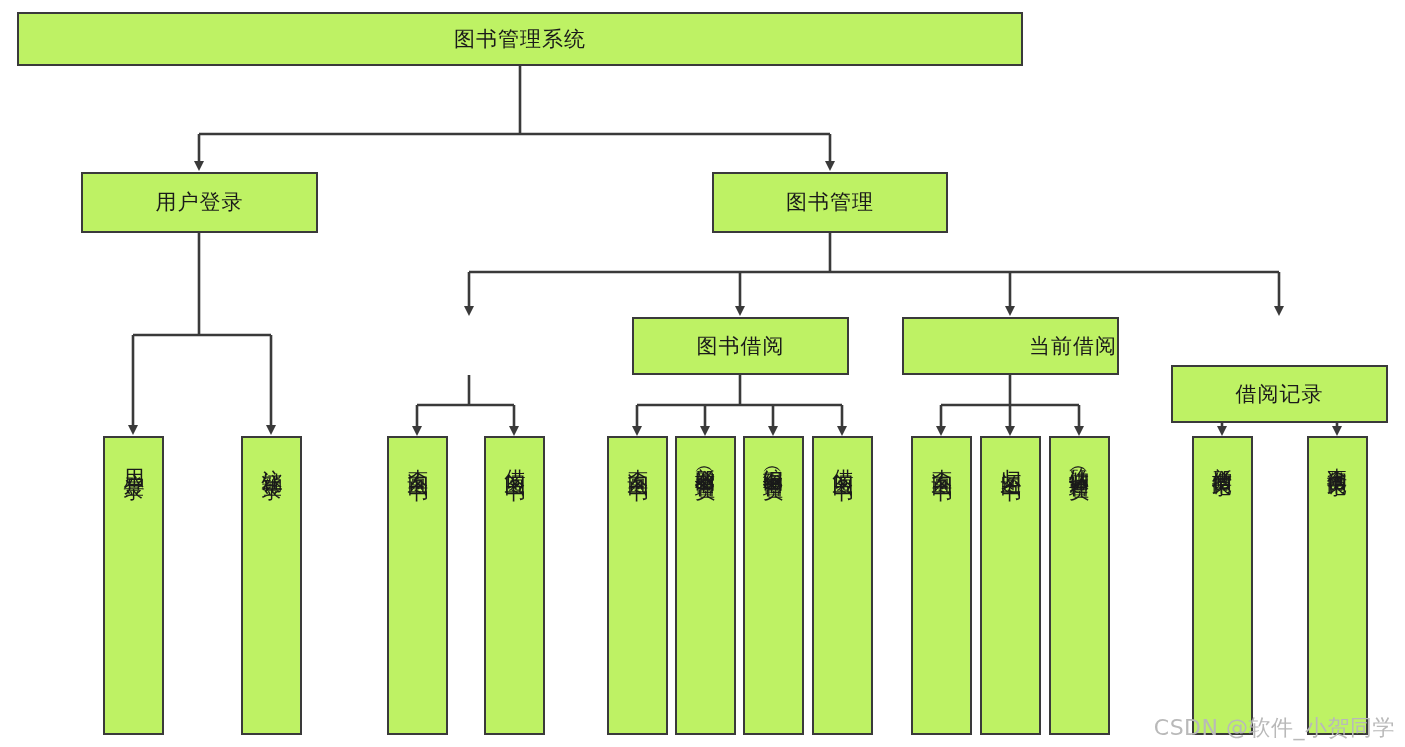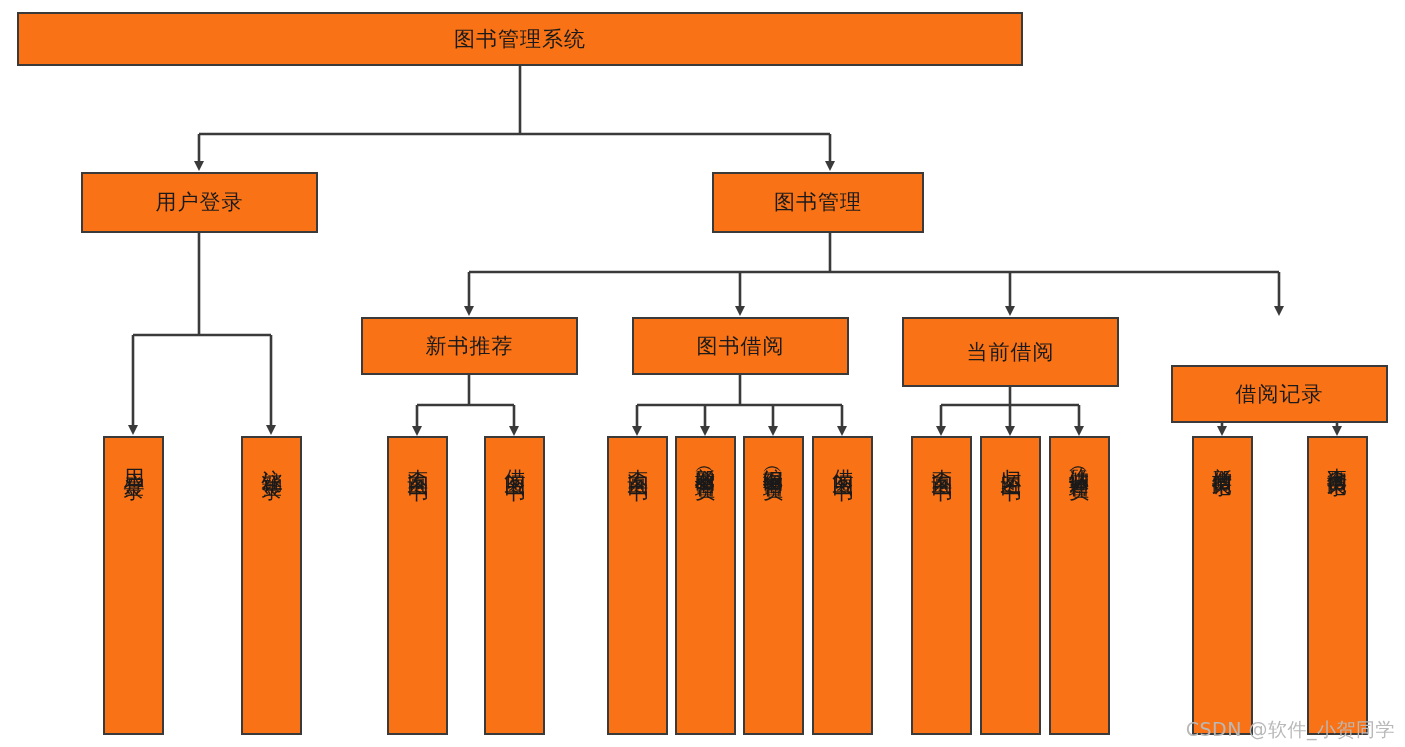--- a/index.html
+++ b/index.html
@@ -4,21 +4,21 @@
 <style>
   html,body{margin:0;padding:0;background:#ffffff;}
   body{
     font-family:"DejaVu Sans","Liberation Sans",sans-serif;
     width:1405px;height:747px;overflow:hidden;position:relative;
   }
   #canvas{position:absolute;left:0;top:0;width:1405px;height:747px;}
   .node{
     position:absolute;
     box-sizing:border-box;
-    background:#f97316;
+    background:#bef264;
     border:2.5px solid #3a3a3a;
     display:flex;
     align-items:center;
     justify-content:center;
     color:#1a1a1a;
   }
   .node .lbl{
     display:block;
     text-align:center;
     line-height:1.15;
@@ -36,21 +36,21 @@
     letter-spacing:4px;
     line-height:1;
     white-space:nowrap;
   }
   .v-node.tight .lbl{font-size:20px;letter-spacing:2px;}
   
   #wires{position:absolute;left:0;top:0;width:1405px;height:747px;pointer-events:none;}
   #watermark{
     position:absolute;
     right:10px;bottom:4px;
-    font-size:19px;
+    font-size:22px;
     color:#b9b9b9;
     letter-spacing:0.5px;
     white-space:nowrap;
     font-family:"DejaVu Sans","Liberation Sans",sans-serif;
   }
 </style>
 </head>
 <body>
 
 <div id="canvas">
@@ -108,33 +108,30 @@
   </svg>
 
   <div class="node h-node h-root" style="left:17px;top:12px;width:1006px;height:54px;">
     <span class="lbl">图书管理系统</span>
   </div>
 
   <div class="node h-node" style="left:81px;top:172px;width:237px;height:61px;">
     <span class="lbl">用户登录</span>
   </div>
 
-  <div class="node h-node" style="left:712px;top:172px;width:212px;height:61px;">
+  <div class="node h-node" style="left:712px;top:172px;width:236px;height:61px;">
     <span class="lbl">图书管理</span>
   </div>
 
-  <div class="node h-node" style="left:361px;top:317px;width:217px;height:58px;">
-    <span class="lbl">新书推荐</span>
-  </div>
 
   <div class="node h-node" style="left:632px;top:317px;width:217px;height:58px;justify-content:center;">
     <span class="lbl">图书借阅</span>
   </div>
 
-  <div class="node h-node" style="left:902px;top:317px;width:217px;height:70px;">
+  <div class="node h-node" style="left:902px;top:317px;width:217px;height:58px;justify-content:flex-end;">
     <span class="lbl">当前借阅</span>
   </div>
 
   <div class="node h-node" style="left:1171px;top:317px;width:217px;height:58px;margin-top:48px;">
     <span class="lbl">借阅记录</span>
   </div>
 
   <div class="node v-node" style="left:103px;top:436px;width:61px;height:299px;">
     <span class="lbl">用户登录</span>
   </div>

